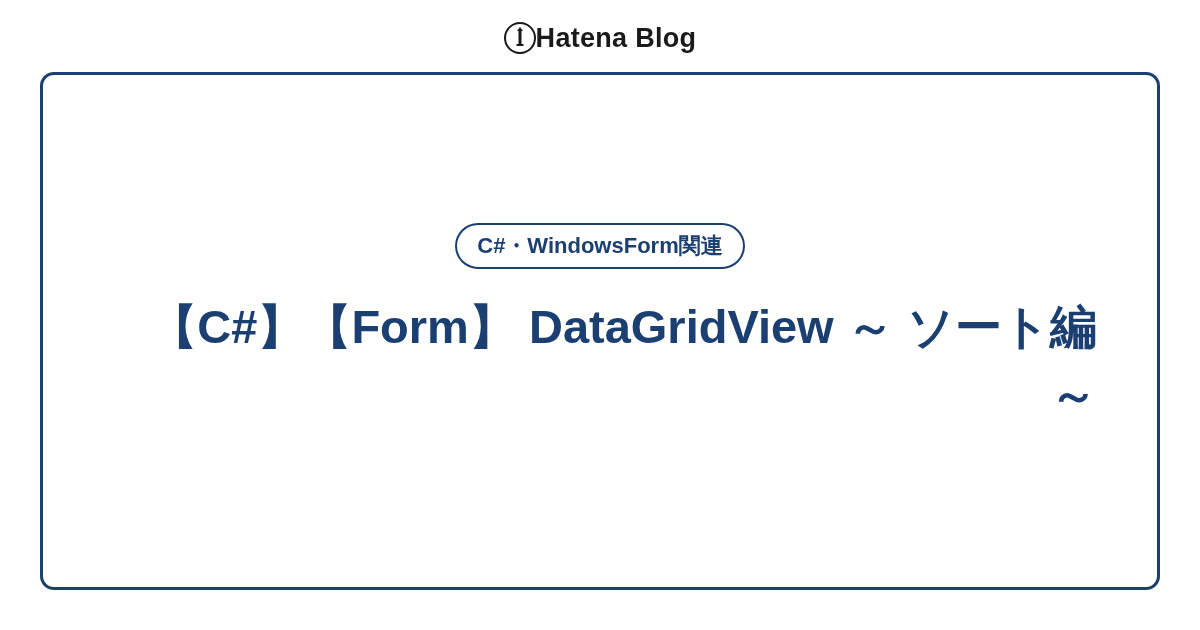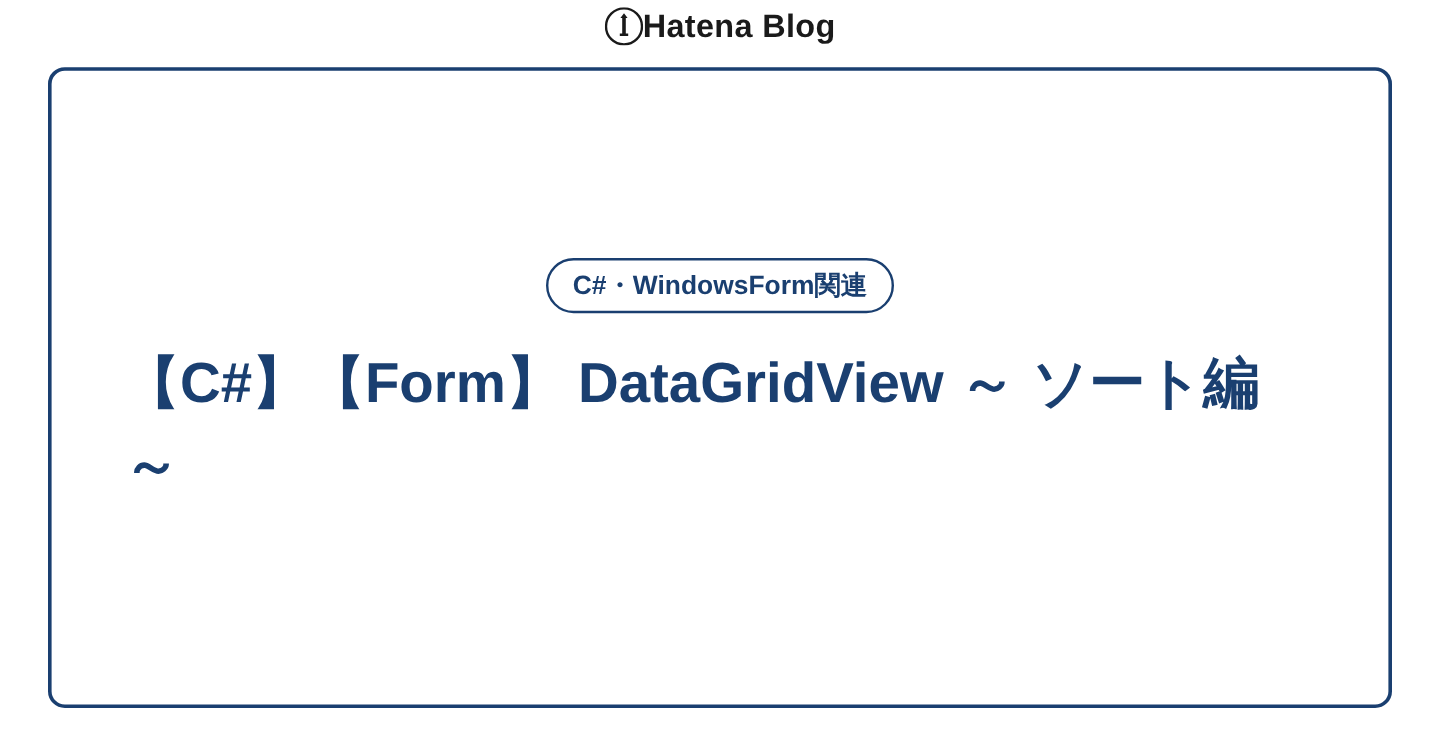--- a/index.html
+++ b/index.html
@@ -12,21 +12,21 @@
       height: 630px;
       background: #ffffff;
       font-family: -apple-system, BlinkMacSystemFont, "Segoe UI", "Hiragino Sans", "Hiragino Kaku Gothic ProN", Meiryo, sans-serif;
       display: flex;
       flex-direction: column;
     }
     .header {
       display: flex;
       align-items: center;
       justify-content: center;
-      padding: 6px 0 18px 0;
+      padding: 22px 0 18px 0;
       gap: 0;
     }
     .logo-icon {
       width: 32px;
       height: 32px;
       display: inline-flex;
       align-items: center;
       justify-content: center;
     }
     .logo-icon svg {
@@ -57,21 +57,21 @@
       padding: 6px 20px;
       color: #1a3f70;
       font-size: 22px;
       font-weight: 600;
       margin-bottom: 24px;
     }
     .title {
       color: #1a3f70;
       font-size: 47px;
       font-weight: 700;
-      text-align: left;
+      text-align: right;
       line-height: 1.45;
       margin-bottom: 10px;
     }
     .blog-name {
       position: absolute;
       bottom: 38px;
       color: #1a3f70;
       font-size: 23px;
       font-weight: 600;
       text-align: center;

